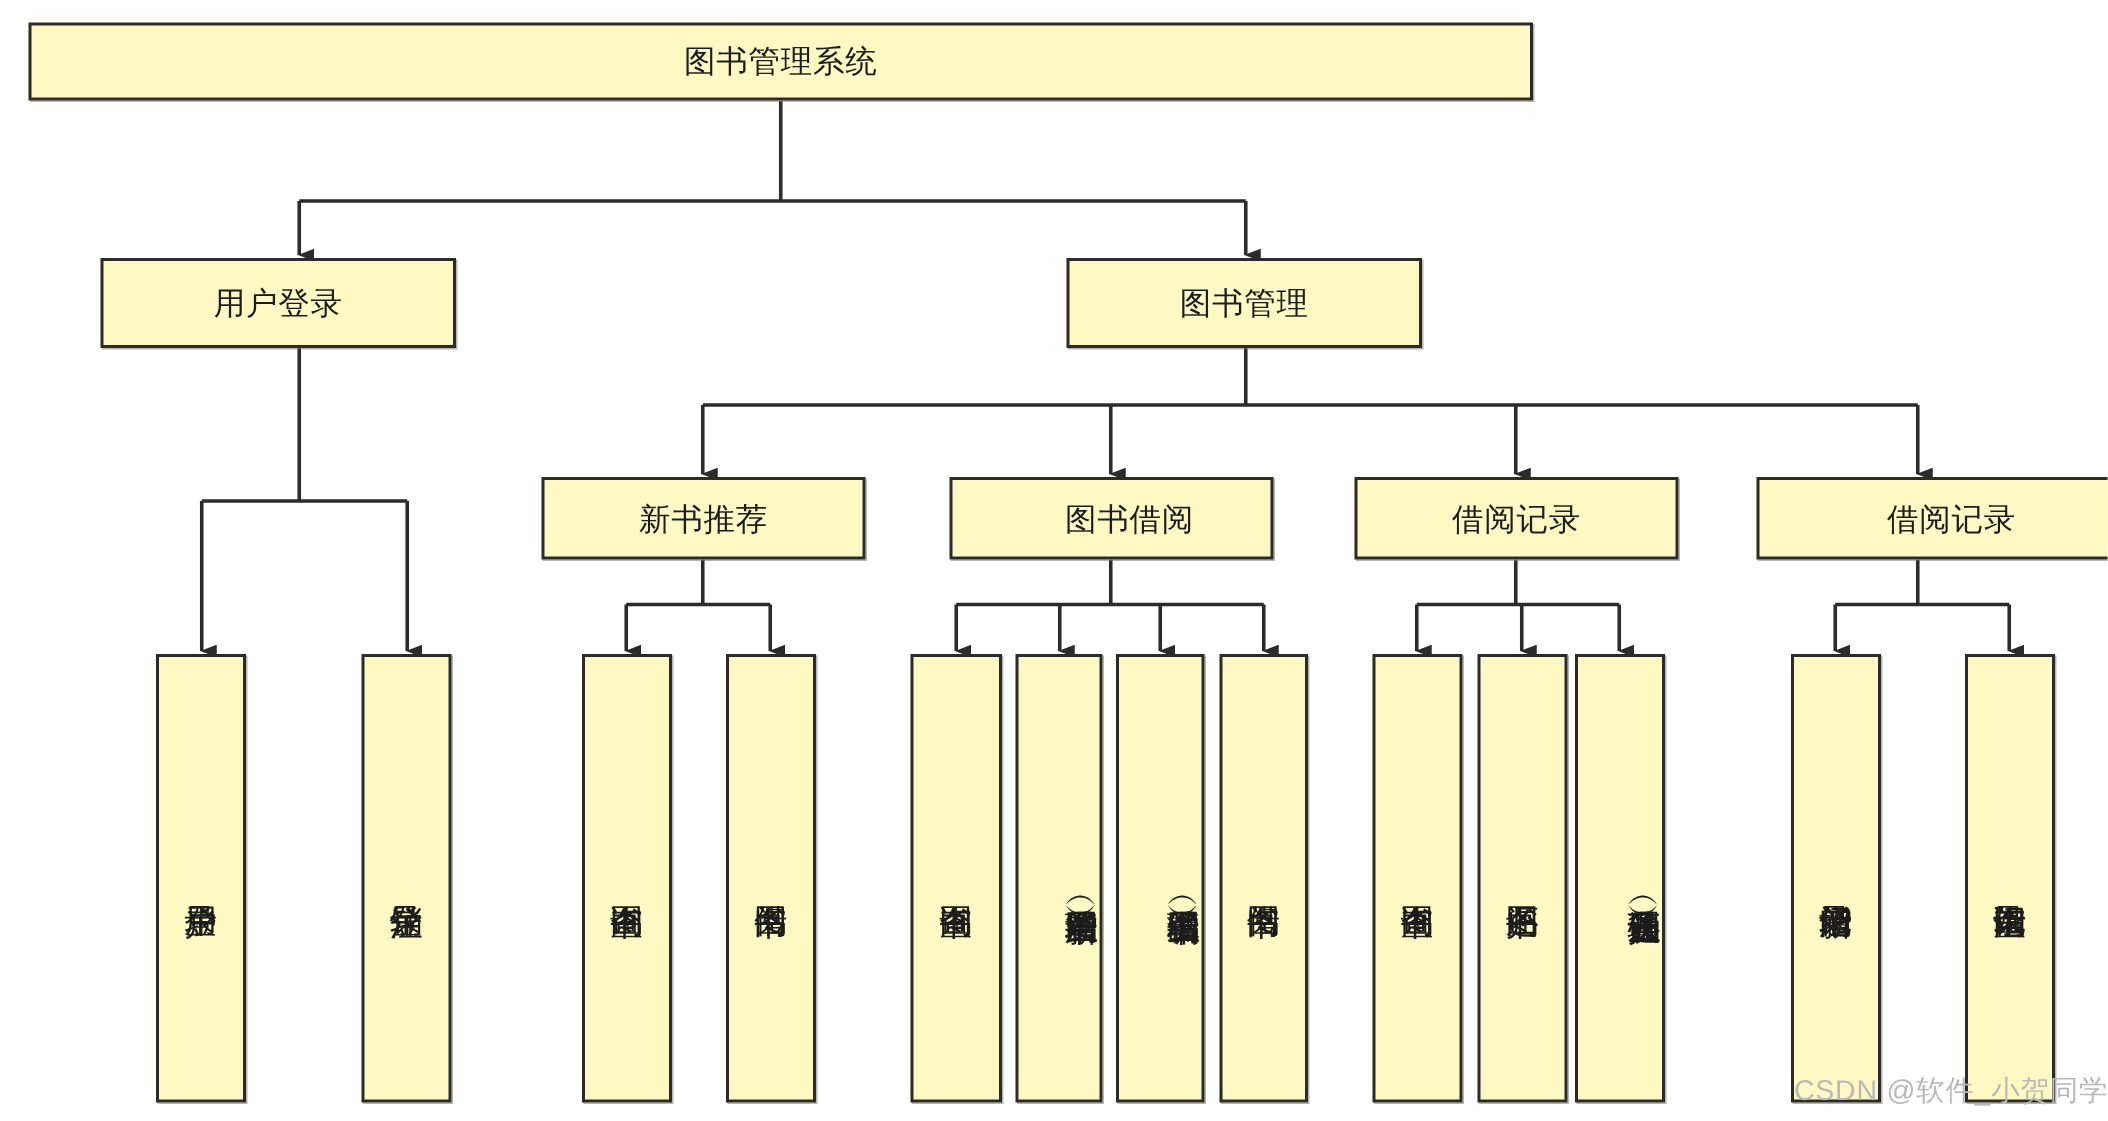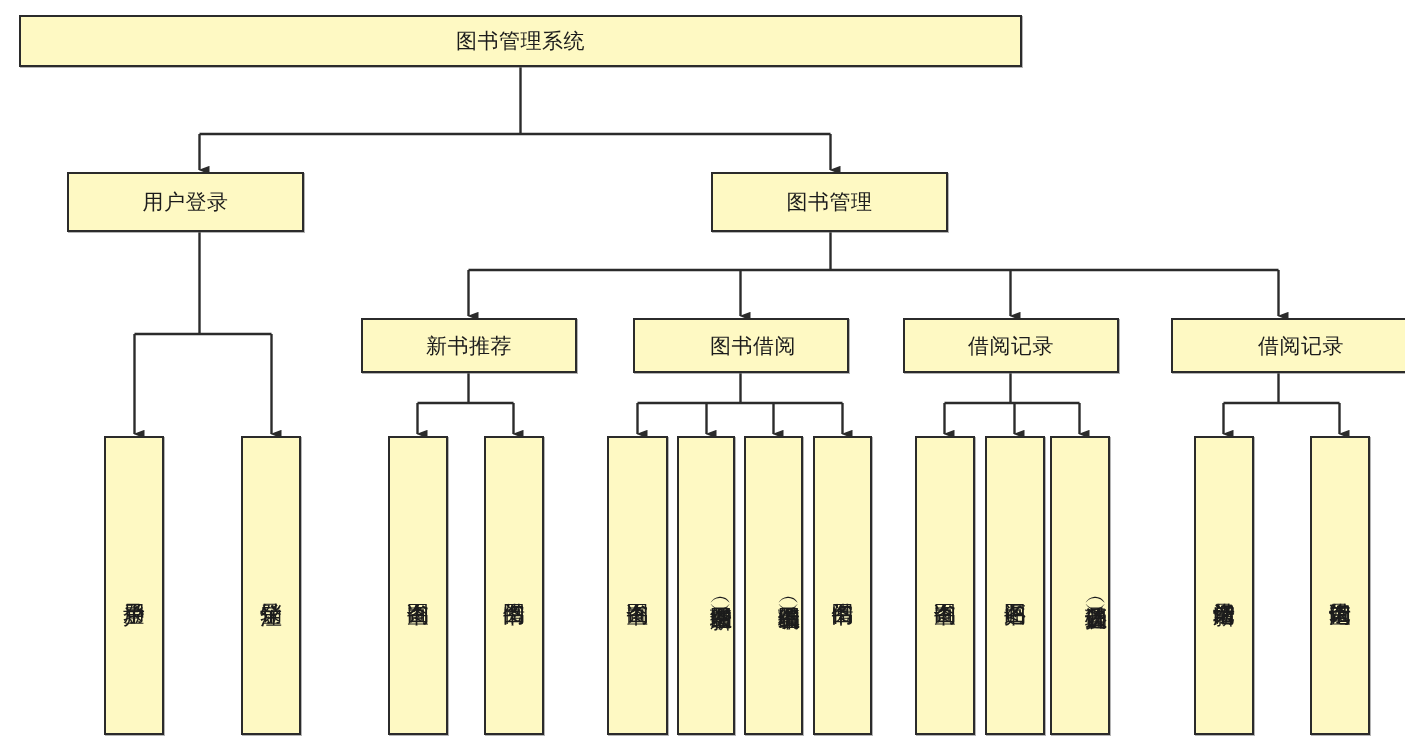--- a/index.html
+++ b/index.html
@@ -173,14 +173,15 @@
         <div class="node-label-v" style="top: 8px; bottom: 0px; color: rgb(28, 28, 28);">确认归还（管理员）</div>
       </div>
       <div class="node-box" style="left: 1194px; top: 436px; width: 60px; height: 299px; border-color: rgb(43, 43, 43);">
         <div class="node-label-v centered" style="top: 0px; bottom: 0px; color: rgb(28, 28, 28);">新增借阅记录</div>
       </div>
       <div class="node-box" style="left: 1310px; top: 436px; width: 60px; height: 299px; border-color: rgb(43, 43, 43);">
         <div class="node-label-v centered" style="top: 0px; bottom: 0px; color: rgb(28, 28, 28);">查询借阅记录</div>
       </div>
     </div>
 
+  <div class="watermark" style="left: 1196px; top: 714px; color: rgb(185, 185, 185);">CSDN @软件_小贺同学</div>
 
 </div>
 
 </body></html>

